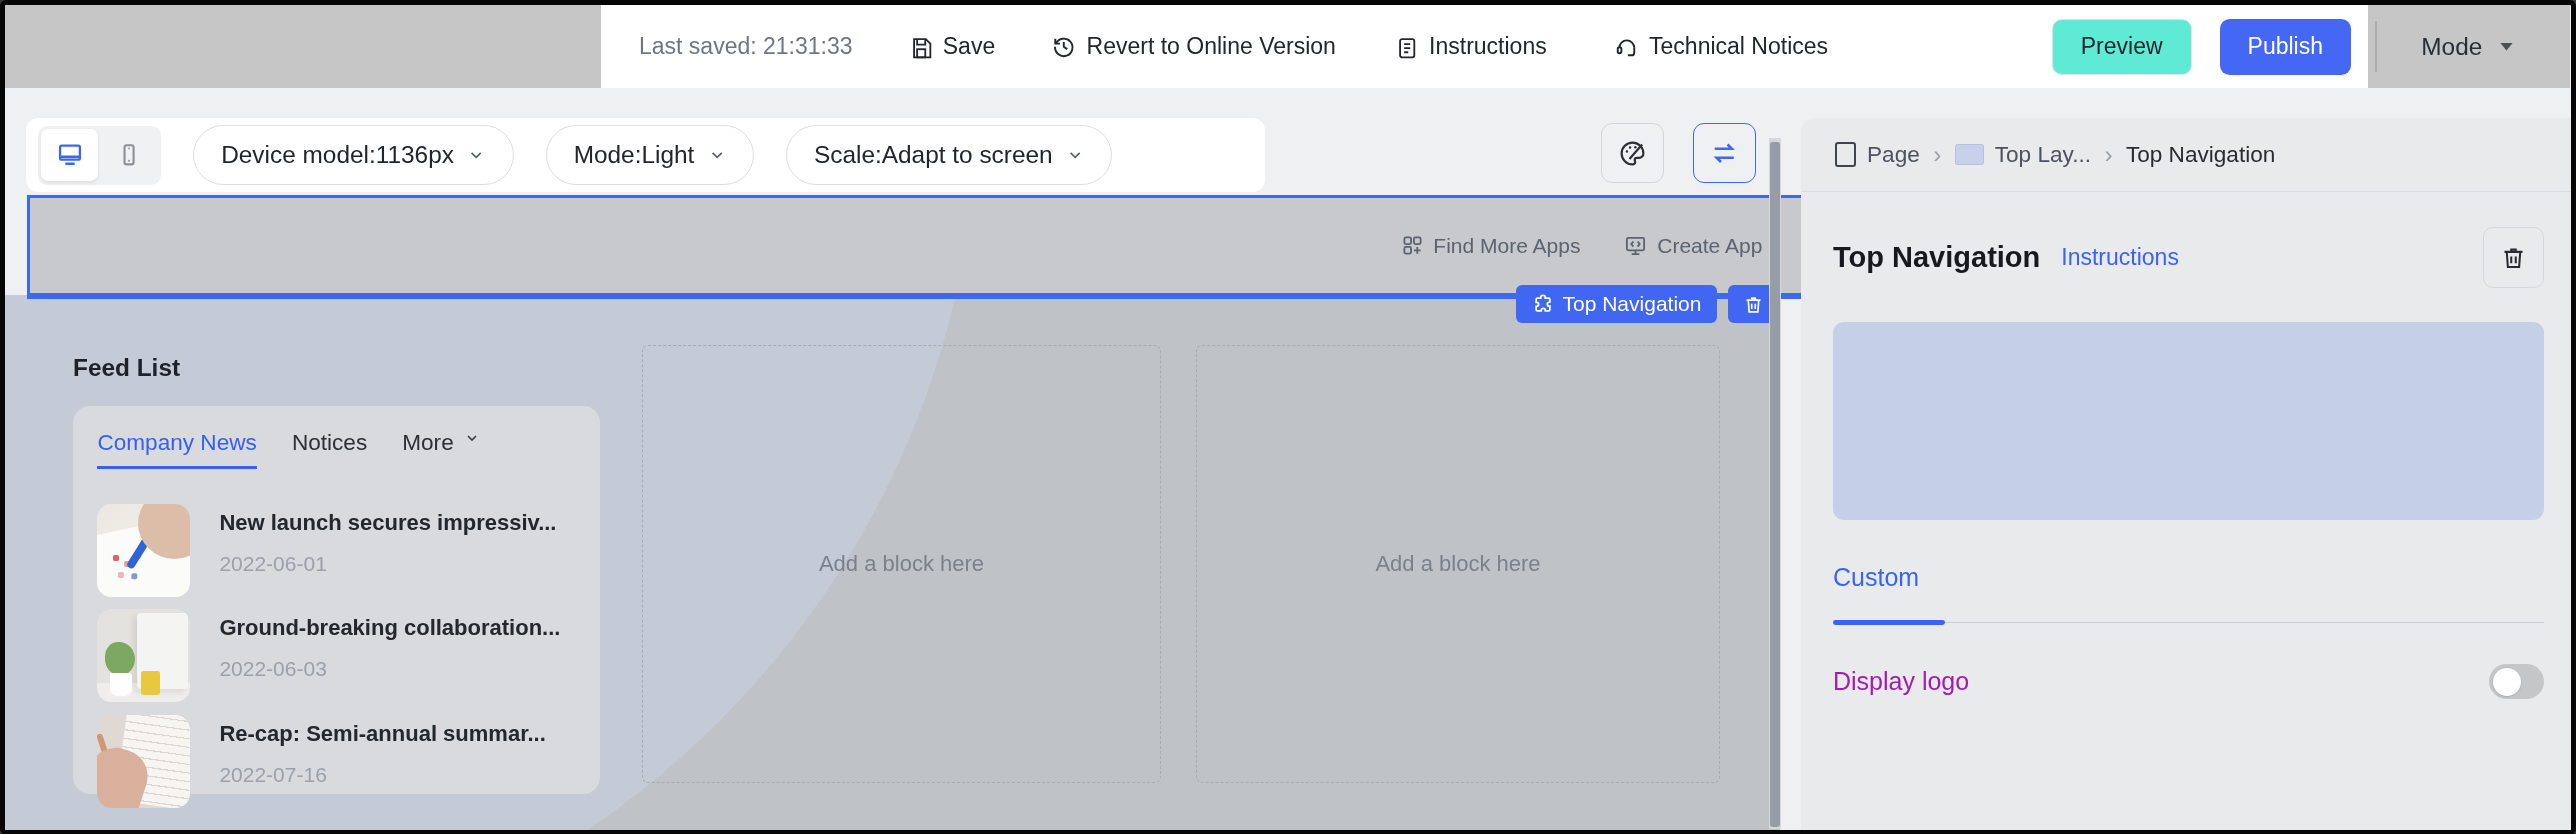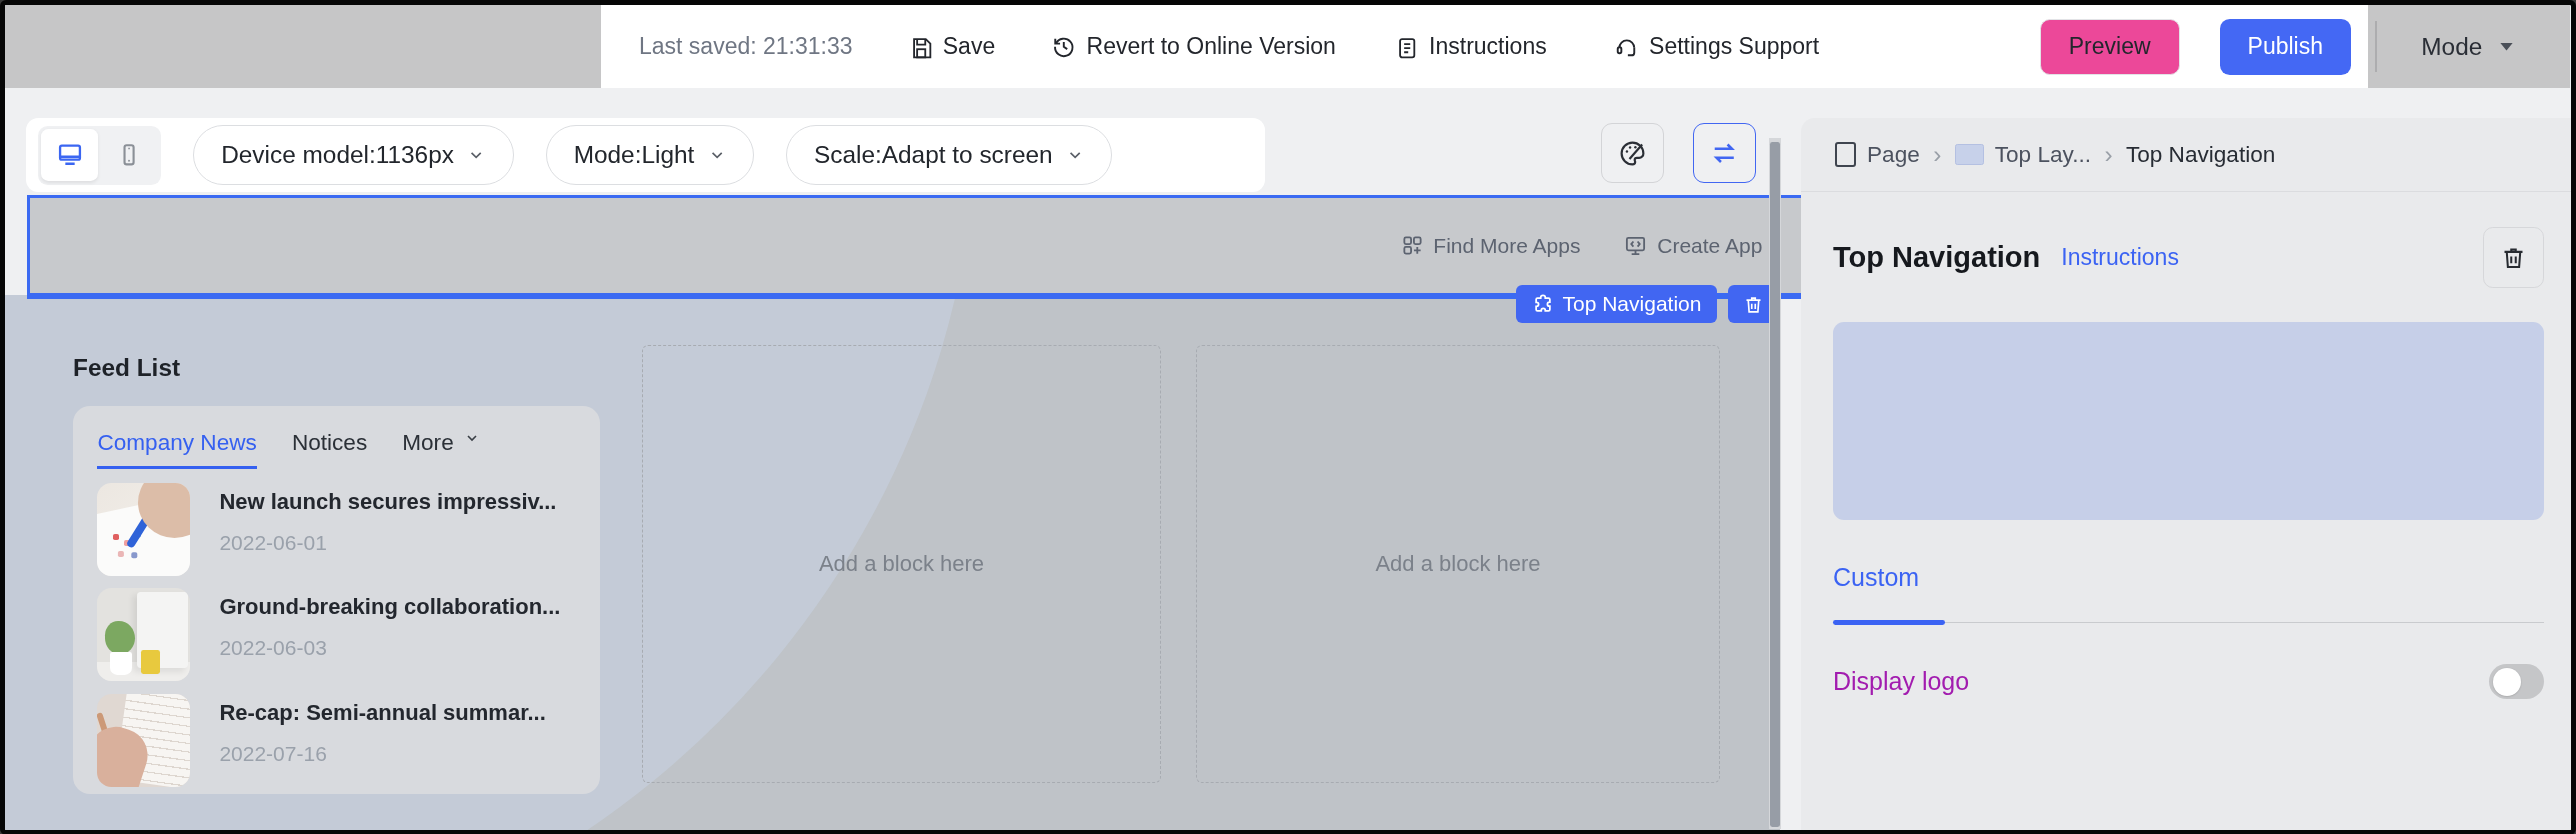--- a/index.html
+++ b/index.html
@@ -14,21 +14,21 @@
 
   
   .topbar{position:absolute;left:0;top:0;width:2565px;height:83px;display:flex}
   .tb-left{width:596px;background:#c6c6c7}
   .tb-center{flex:1;background:#ffffff;display:flex;align-items:center;font-size:23px}
   .tb-saved{margin-left:38px;color:#6f7683}
   .tb-item{display:flex;align-items:flex-end;gap:9.8px;color:#23262c;cursor:pointer}
   .mL92{margin-left:56px}.mL96{margin-left:59px}.mL110{margin-left:67px}
   .tb-spacer{flex:1}
   .btn{height:56px;border-radius:9.8px;display:flex;align-items:center;padding:0 28px;font-size:23px}
-  .btn-preview{border:1.2px solid #e2e3e6;background:#ec4899;color:#23262c;margin-right:40px}
+  .btn-preview{border:1.2px solid #e2e3e6;background:#5eead4;color:#23262c;margin-right:28px}
   .btn-publish{background:#4468f4;color:#fff;margin-right:17px}
   .tb-right{width:202px;background:#c6c6c7;position:relative;display:flex;align-items:center;justify-content:center;gap:13.4px;font-size:24.4px;color:#2a2e36}
   .tb-right .divider{position:absolute;left:7.3px;top:16px;bottom:16px;width:1.8px;background:#adadaf}
 
   
   .toolbar{position:absolute;left:21px;top:113px;width:1239px;height:74px;background:#fff;border-radius:12.2px;display:flex;align-items:center;gap:32px;padding:0 12.2px}
   .seg{width:123px;height:59px;background:#f0f1f3;border-radius:9.8px;display:flex;align-items:center;padding:3px;gap:2.4px}
   .seg-btn{width:57px;height:52px;border-radius:7.3px;display:flex;align-items:center;justify-content:center}
   .seg-btn.active{background:#fff;box-shadow:0 1.2px 3.7px rgba(0,0,0,.08);color:#3b66f2}
   .seg-btn.idle{color:#8b9097}
@@ -48,21 +48,21 @@
   .sel-trash{width:50px;height:38px;background:#4166f2;border-radius:6.1px;display:flex;align-items:center;justify-content:center;color:#fff}
   .canvas-scrollbar{position:absolute;left:1764px;top:133px;width:12.2px;height:691px;background:#d5d7da}
   .canvas-scrollbar .sb-thumb{position:absolute;left:1.2px;right:1.2px;top:3.7px;bottom:2.4px;background:#979da6;border-radius:2.4px}
 
   .feed-title{position:absolute;left:68px;top:349px;font-size:24.4px;font-weight:700;color:#1e2228}
   .feed-card{position:absolute;left:68px;top:401px;width:527px;height:388px;background:#d8dade;border-radius:17px;padding:24.4px 22px 0 24.4px}
   .tabs{display:flex;gap:35px;align-items:flex-end}
   .tab{font-size:22.6px;color:#2b3037;padding-bottom:9.8px;border-bottom:3.7px solid transparent;cursor:pointer}
   .tab.active{color:#3560f0;font-weight:400;border-bottom-color:#3560f0}
   .tab-more{display:flex;align-items:flex-start;gap:10px}
-  .feed-list{margin-top:14px}
+  .feed-list{margin-top:35px}
   .feed-item{display:flex;gap:29px;align-items:flex-start;margin-bottom:12.2px}
   .thumb{flex:none;width:93px;height:93px;border-radius:14.6px;overflow:hidden;position:relative}
   .fi-text{padding-top:6.1px}
   .fi-title{font-size:22px;font-weight:700;color:#23272e}
   .fi-date{margin-top:16px;font-size:21px;color:#9aa1ab}
 
   
   .t1{background:linear-gradient(135deg,#ece7e1,#f4f1ec)}
   .t1 .paper{position:absolute;left:-13.4px;bottom:-21px;width:110px;height:91px;background:#fbfbfa;transform:rotate(-12deg);border-radius:3.7px}
   .t1 .dots{position:absolute;left:16px;top:51px;width:6.1px;height:6.1px;border-radius:1.8px;background:#e06060;box-shadow:11px 6.1px 0 #f0a0a0,22px -2.4px 0 #7fb3e8,4.9px 17px 0 #eab6b6,18.3px 18.3px 0 #8898cc}
@@ -149,21 +149,21 @@
       </span>
 
       <span class="tb-item mL110">
         <span>
           <svg width="25.6" height="25.6" viewBox="0 0 24 24" fill="none" stroke="currentColor" stroke-width="1.8">
               <path d="M5 13a7 7 0 0 1 14 0"></path>
               <path d="M19 13v4.5a2.5 2.5 0 0 1-2.5 2.5H13"></path>
               <rect x="3.5" y="12.5" width="3.4" height="5.6" rx="1.6"></rect>
             </svg>
         </span>
-        <span>Settings Support</span>
+        <span>Technical Notices</span>
       </span>
 
       <span class="tb-spacer"></span>
 
       <button class="btn btn-preview" style="border-width:1.2px">Preview</button>
       <button class="btn btn-publish" style="border:none">Publish</button>
     </div>
     <div class="tb-right">
       <span class="divider"></span>
       <span>Mode</span>

